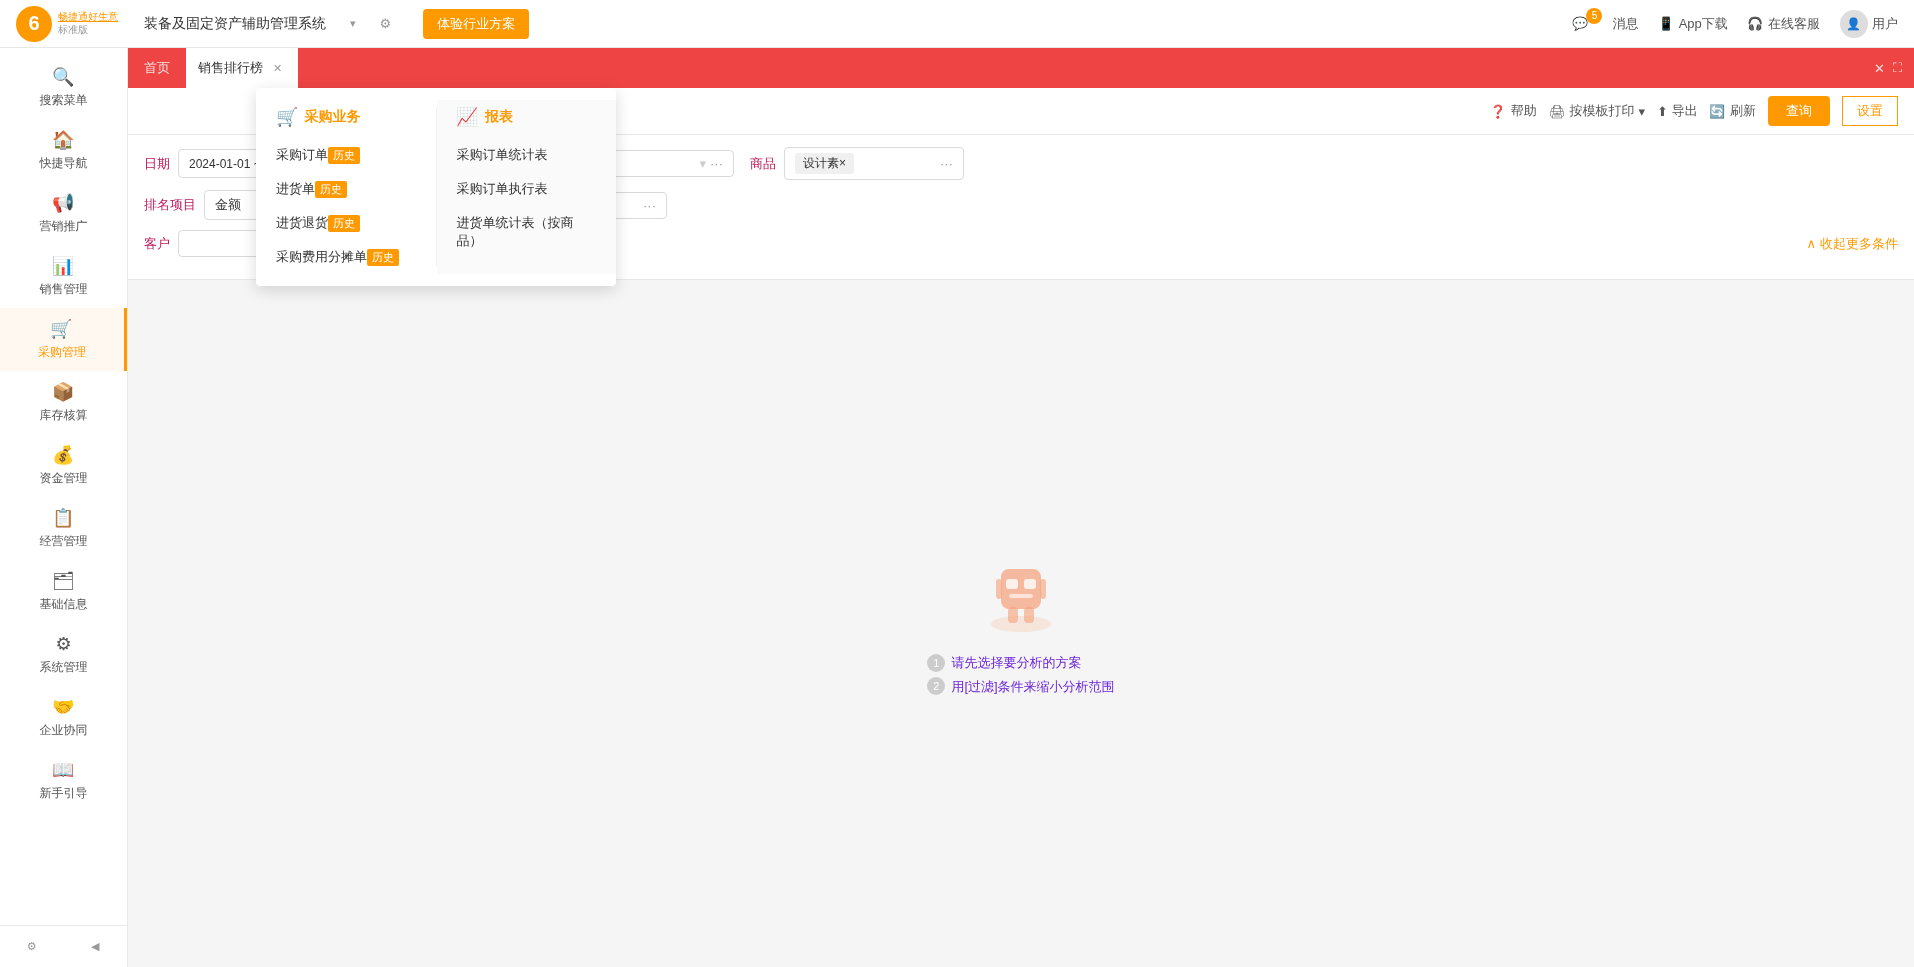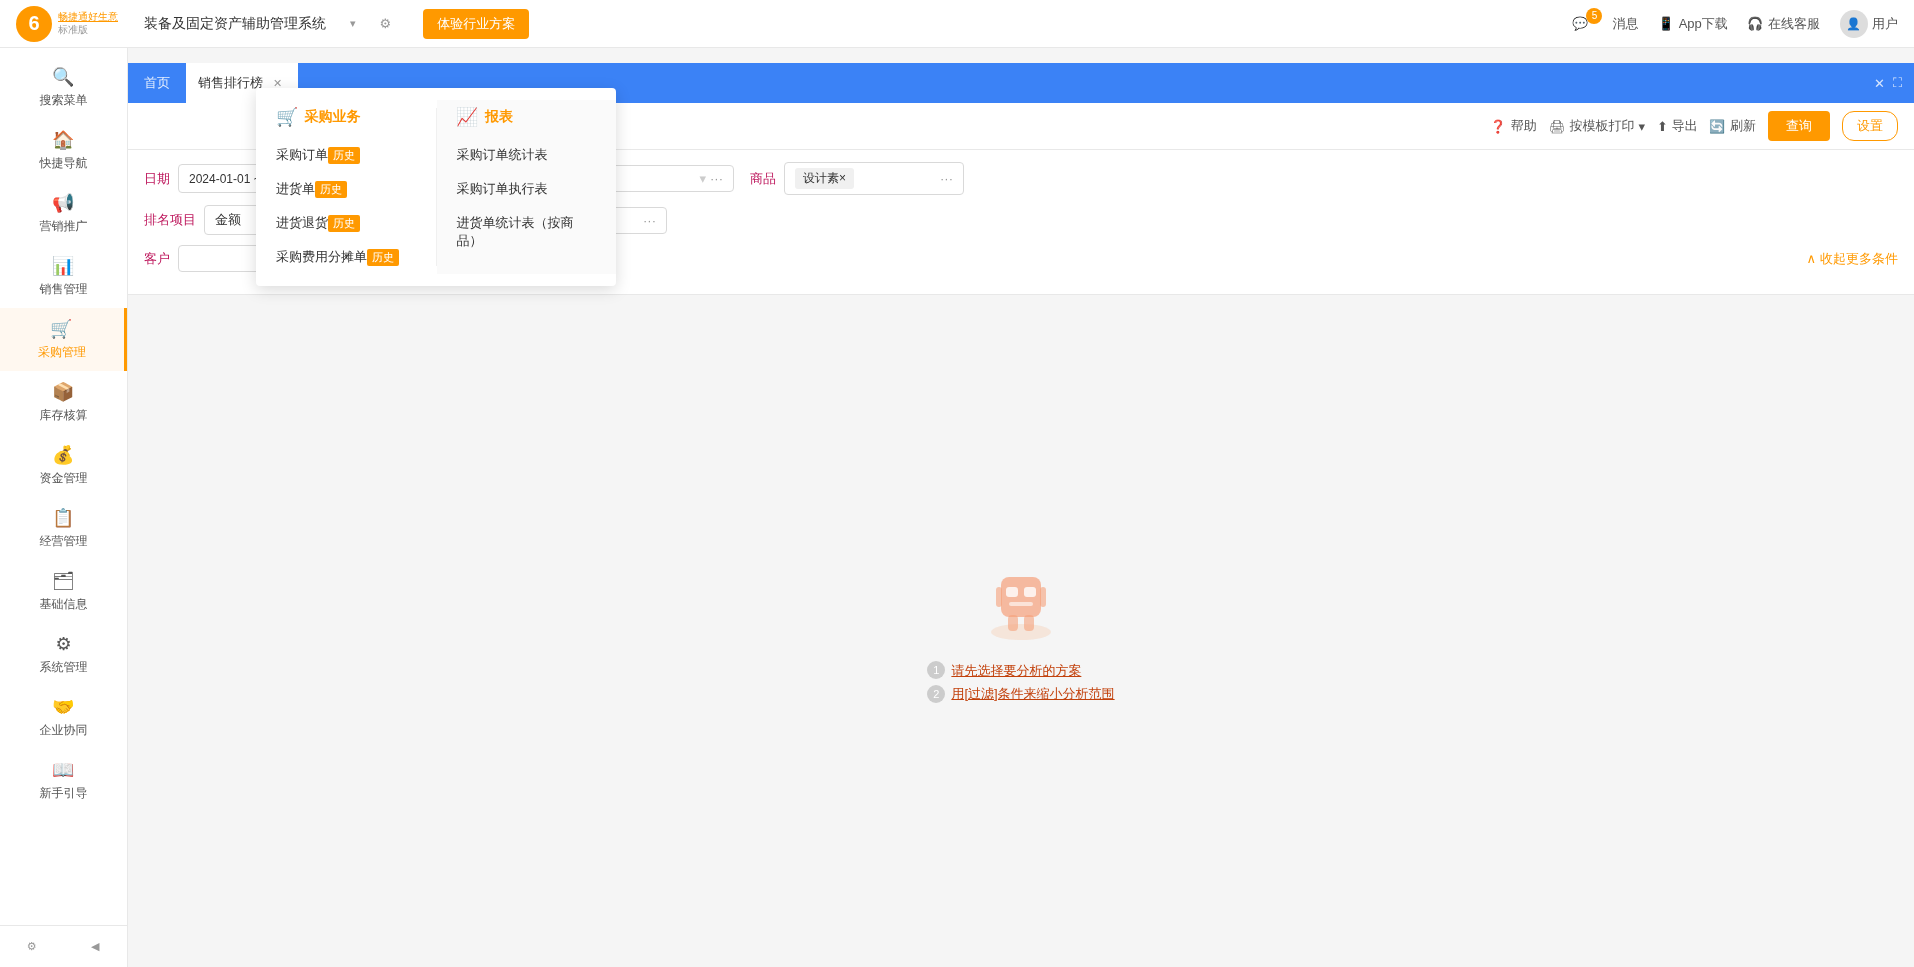--- a/index.html
+++ b/index.html
@@ -20,57 +20,57 @@
     .system-title { display: flex; align-items: center; gap: 24px; flex: 1; }
     .system-title-text { font-size: 14px; color: #333; }
     .settings-icon { color: #999; cursor: pointer; margin-right: 8px; }
     .industry-btn { background: #f90; color: #fff; border: none; border-radius: 4px; padding: 6px 14px; font-size: 13px; cursor: pointer; }
     .top-right { display: flex; align-items: center; gap: 20px; margin-left: auto; }
     .top-right-item { display: flex; align-items: center; gap: 4px; color: #555; cursor: pointer; font-size: 13px; }
     .badge { background: #f90; color: #fff; border-radius: 50%; width: 16px; height: 16px; font-size: 10px; display: flex; align-items: center; justify-content: center; position: relative; top: -8px; left: -6px; }
     .user-avatar { width: 28px; height: 28px; border-radius: 50%; background: #ddd; display: flex; align-items: center; justify-content: center; }
 
     
-    .tab-bar { height: 40px; background: #3b82f6; display: flex; align-items: center; padding: 0 0; flex-shrink: 0; margin-top: 15px; }
+    .tab-bar { height: 40px; background: #ef4444; display: flex; align-items: center; padding: 0 0; flex-shrink: 0; }
     .tab { padding: 0 16px; height: 40px; display: flex; align-items: center; cursor: pointer; font-size: 13px; color: rgba(255,255,255,0.85); gap: 6px; }
     .tab.active { background: #fff; color: #333; padding-left: 12px; }
     .tab-close { font-size: 11px; color: #999; margin-left: 4px; }
     .tab-expand { margin-left: auto; display: flex; align-items: center; gap: 8px; padding-right: 12px; color: rgba(255,255,255,0.8); }
 
     
     .sidebar-header { padding: 8px 0; }
     .sidebar-item { display: flex; flex-direction: column; align-items: center; padding: 10px 0; cursor: pointer; color: #555; font-size: 12px; gap: 4px; }
     .sidebar-item.active { color: #f90; background: #fff8f0; border-right: 3px solid #f90; }
     .sidebar-item-icon { font-size: 18px; }
     .sidebar-bottom { margin-top: auto; border-top: 1px solid #e8e8e8; display: flex; padding: 8px 0; }
     .sidebar-bottom-btn { flex: 1; display: flex; flex-direction: column; align-items: center; cursor: pointer; color: #999; font-size: 11px; gap: 2px; padding: 6px 0; }
 
     
     .toolbar { display: flex; align-items: center; padding: 8px 16px; background: #fff; border-bottom: 1px solid #e8e8e8; gap: 16px; }
     .toolbar-right { margin-left: auto; display: flex; align-items: center; gap: 12px; }
     .toolbar-btn { display: flex; align-items: center; gap: 4px; color: #555; cursor: pointer; font-size: 13px; }
     .toolbar-btn-primary { background: #f90; color: #fff; border: none; border-radius: 4px; padding: 6px 18px; font-size: 13px; cursor: pointer; }
-    .toolbar-btn-setting { background: #fff; color: #f90; border: 1px solid #f90; border-radius: 12px; padding: 5px 14px; font-size: 13px; cursor: pointer; }
+    .toolbar-btn-setting { background: #fff; color: #f90; border: 1px solid #f90; border-radius: 0; padding: 5px 14px; font-size: 13px; cursor: pointer; }
 
     
     .filter-area { background: #fff; padding: 12px 16px; border-bottom: 1px solid #e8e8e8; }
     .filter-row { display: flex; align-items: center; gap: 16px; margin-bottom: 10px; flex-wrap: wrap; }
     .filter-item { display: flex; align-items: center; gap: 8px; }
     .filter-label { color: #be185d; font-size: 13px; white-space: nowrap; }
     .filter-control { border: 1px solid #d9d9d9; border-radius: 4px; padding: 5px 10px; font-size: 13px; color: #333; background: #fff; min-width: 120px; display: flex; align-items: center; gap: 4px; }
     .filter-control.date-range { min-width: 280px; }
     .filter-date-btn { color: #1cb8b8; cursor: pointer; font-size: 12px; border: none; background: none; }
     .filter-tag { background: #f0f0f0; border-radius: 3px; padding: 2px 8px; font-size: 12px; display: flex; align-items: center; gap: 4px; }
     .collapse-btn { color: #f90; cursor: pointer; font-size: 13px; display: flex; align-items: center; gap: 4px; }
     .filter-dots { color: #999; }
 
     
     .main-content { flex: 1; background: #f5f5f5; display: flex; align-items: center; justify-content: center; }
     .empty-state { display: flex; flex-direction: column; align-items: center; gap: 12px; }
-    .empty-text { color: #c2410c; font-size: 13px; text-align: left; line-height: 1.8; text-decoration: underline; }
+    .empty-text { color: #6d28d9; font-size: 13px; text-align: left; line-height: 1.8; }
     .empty-step { display: flex; align-items: center; gap: 6px; }
     .step-num { width: 18px; height: 18px; border-radius: 50%; background: #ccc; color: #fff; font-size: 11px; display: flex; align-items: center; justify-content: center; }
 
     
     .dropdown-overlay { position: absolute; top: 40px; left: 0; z-index: 1000; background: #fff; box-shadow: 0 4px 16px rgba(0,0,0,0.15); border-radius: 4px; display: flex; min-width: 360px; padding: 12px 0; }
     .dropdown-col { flex: 1; padding: 0 8px; }
     .dropdown-col-header { display: flex; align-items: center; gap: 6px; color: #f90; font-size: 14px; font-weight: bold; padding: 6px 12px 10px; }
     .dropdown-col-header-icon { font-size: 18px; }
     .dropdown-item { display: flex; align-items: center; padding: 8px 12px; cursor: pointer; color: #333; font-size: 13px; }
     .dropdown-badge { background: #f90; color: #fff; border-radius: 2px; padding: 1px 5px; font-size: 11px; }

